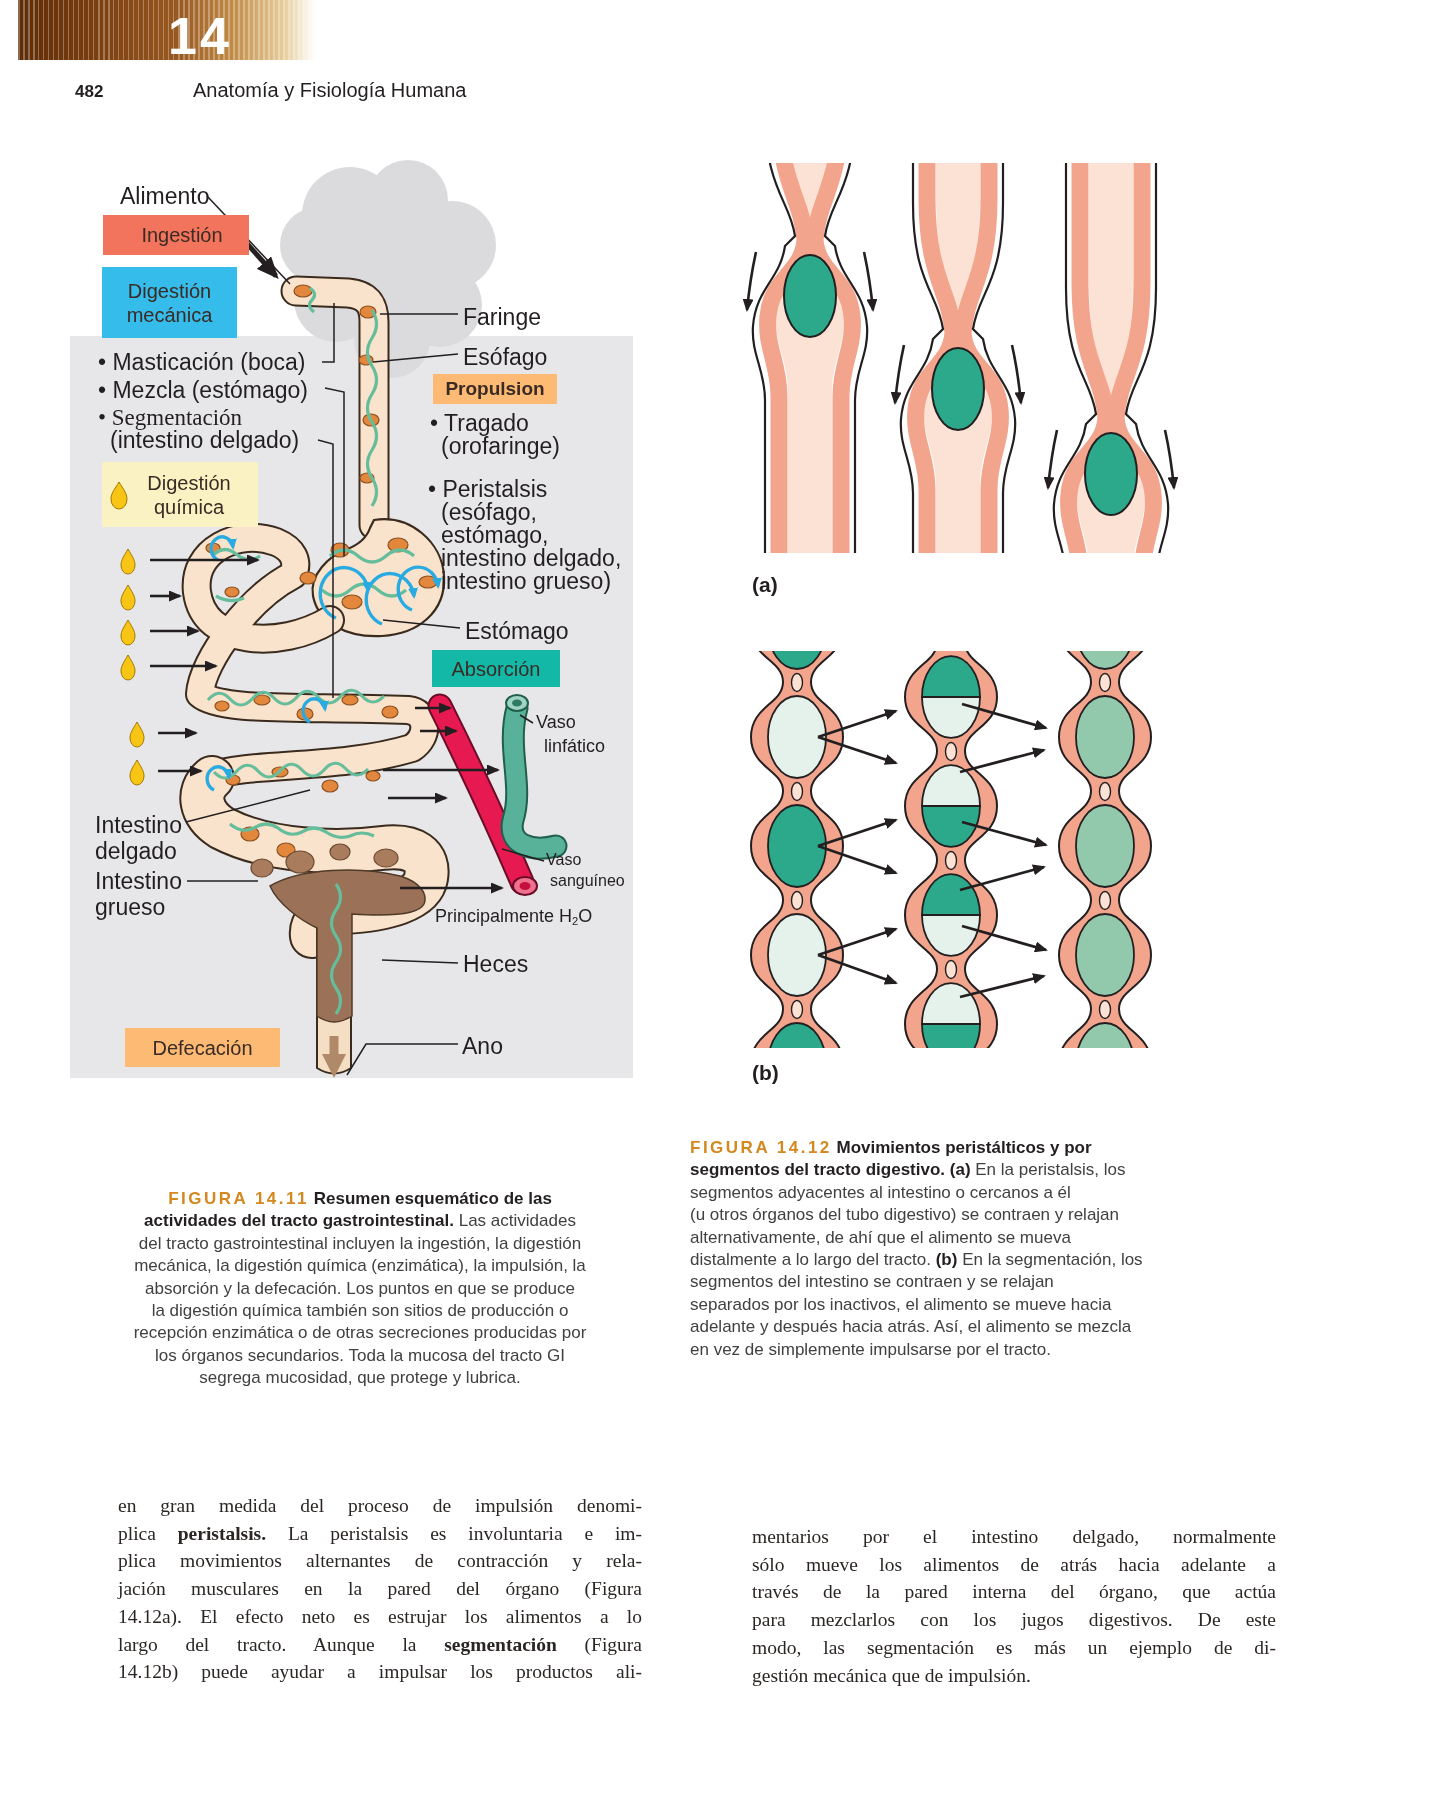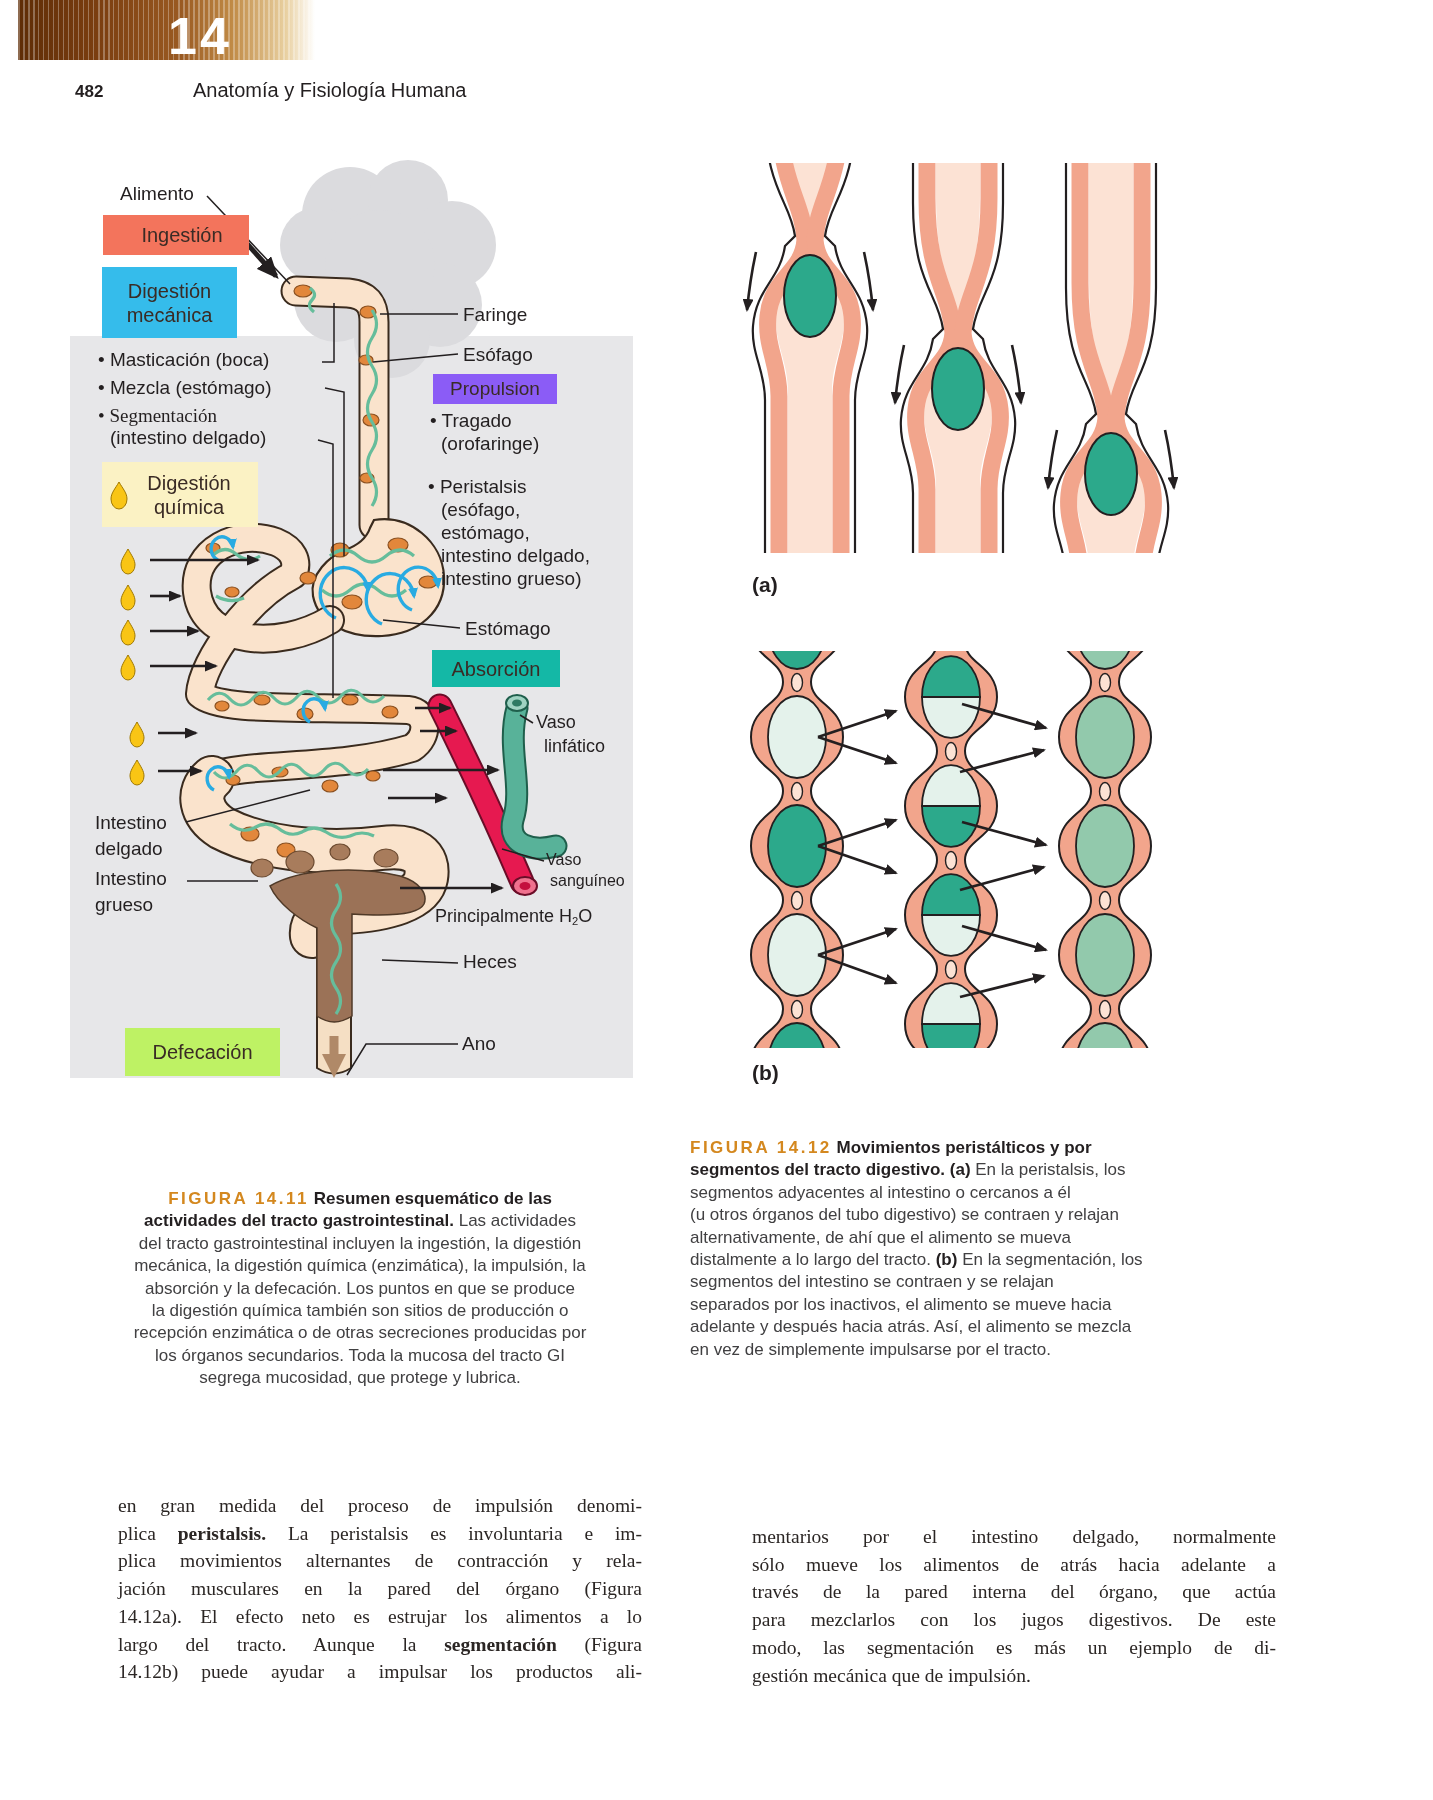--- a/index.html
+++ b/index.html
@@ -14,21 +14,21 @@
       linear-gradient(90deg,#5e2c06 0%,#7c3f10 28%,#9a5a22 55%,#c08a45 72%,#e8cf9f 90%,#ffffff 100%);
     margin-left: 18px;
   }
   .chapnum{position:absolute;left:150px;top:6px;font-family:"Liberation Sans",sans-serif;
     font-size:52px;font-weight:700;color:#ffffff;letter-spacing:3px;}
   .pagenum{position:absolute;left:75px;top:82px;font-family:"Liberation Sans",sans-serif;
     font-size:17px;font-weight:700;color:#231F20;}
   .booktitle{position:absolute;left:193px;top:79px;font-family:"Liberation Sans",sans-serif;
     font-size:20px;color:#231F20;}
   .lbl{position:absolute;font-family:"Liberation Sans",sans-serif;color:#231F20;
-    font-size:19px;line-height:1.15;white-space:pre-line;}
+    font-size:23px;line-height:1.15;white-space:pre-line;}
   .box{position:absolute;display:flex;align-items:center;justify-content:center;
     font-family:"Liberation Sans",sans-serif;color:#3A2B25;text-align:center;
     line-height:1.2;white-space:pre-line;}
   .cap{position:absolute;font-family:"Liberation Sans",sans-serif;font-size:17px;
     line-height:22.4px;color:#414042;}
   .capline{display:block;}
   .s-b{font-weight:700;color:#231F20;}
   .s-fig{font-weight:700;color:#D4881F;letter-spacing:2.5px;}
   .s-sub{font-size:0.62em;vertical-align:-0.28em;}
   .s-bb{font-weight:700;}
@@ -335,21 +335,21 @@
     <svg class="dropicon" width="22" height="32" viewBox="-11 -15 22 32">
       <path d="M0,-13 C4,-6 8,-2 8,4 A8,10 0 1 1 -8,4 C-8,-2 -4,-6 0,-13" fill="#F9C515" stroke="#A07800" stroke-width="1"></path>
     </svg>
     <span>Digestión
 química</span>
   </div>
 
   <div class="lbl" style="left:463px;top:304px;">Faringe</div>
   <div class="lbl" style="left:463px;top:344px;">Esófago</div>
 
-  <div class="box" style="left: 433px; top: 374px; width: 124px; height: 30px; font-size: 19px; background: #8b5cf6;">Propulsion</div>
+  <div class="box" style="left: 433px; top: 374px; width: 124px; height: 30px; font-size: 19px; background: #fdba74; font-weight: bold;">Propulsion</div>
 
   <div class="lbl" style="left:430px;top:410px;">• Tragado</div>
   <div class="lbl" style="left:441px;top:433px;">(orofaringe)</div>
 
   <div class="lbl" style="left:428px;top:476px;">• Peristalsis</div>
   <div class="lbl" style="left:441px;top:499px;">(esófago,</div>
   <div class="lbl" style="left:441px;top:522px;">estómago,</div>
   <div class="lbl" style="left:441px;top:545px;">intestino delgado,</div>
   <div class="lbl" style="left:441px;top:568px;">intestino grueso)</div>
 
@@ -365,21 +365,21 @@
   <div class="lbl" style="left:95px;top:868px;">Intestino</div>
   <div class="lbl" style="left:95px;top:894px;">grueso</div>
 
   <div class="lbl" style="left:546px;top:851px;font-size:16px;">Vaso</div>
   <div class="lbl" style="left:550px;top:872px;font-size:16px;">sanguíneo</div>
 
   <div class="lbl" style="left:435px;top:906px;font-size:18px;"><span>Principalmente H</span><span class="s-sub">2</span><span>O</span></div>
 
   <div class="lbl" style="left:463px;top:951px;">Heces</div>
 
-  <div class="box" style="left: 125px; top: 1028px; width: 155px; height: 48px; font-size: 20px; background: #bef264;">Defecación</div>
+  <div class="box" style="left: 125px; top: 1028px; width: 155px; height: 39px; font-size: 20px; background: #fdba74;">Defecación</div>
 
   <div class="lbl" style="left:462px;top:1033px;">Ano</div>
 
   <div class="figletter" style="left:752px;top:573px;">(a)</div>
   <div class="figletter" style="left:752px;top:1061px;">(b)</div>
 
   <div class="cap" style="left:82px;top:1188px;width:556px;text-align:center;">
     <span class="capline"><span class="s-fig">FIGURA 14.11</span><span>   </span><span class="s-b">Resumen esquemático de las</span></span>
     <span class="capline"><span class="s-b">actividades del tracto gastrointestinal.</span><span> Las actividades</span></span>
     <span class="capline"><span>del tracto gastrointestinal incluyen la ingestión, la digestión</span></span>

